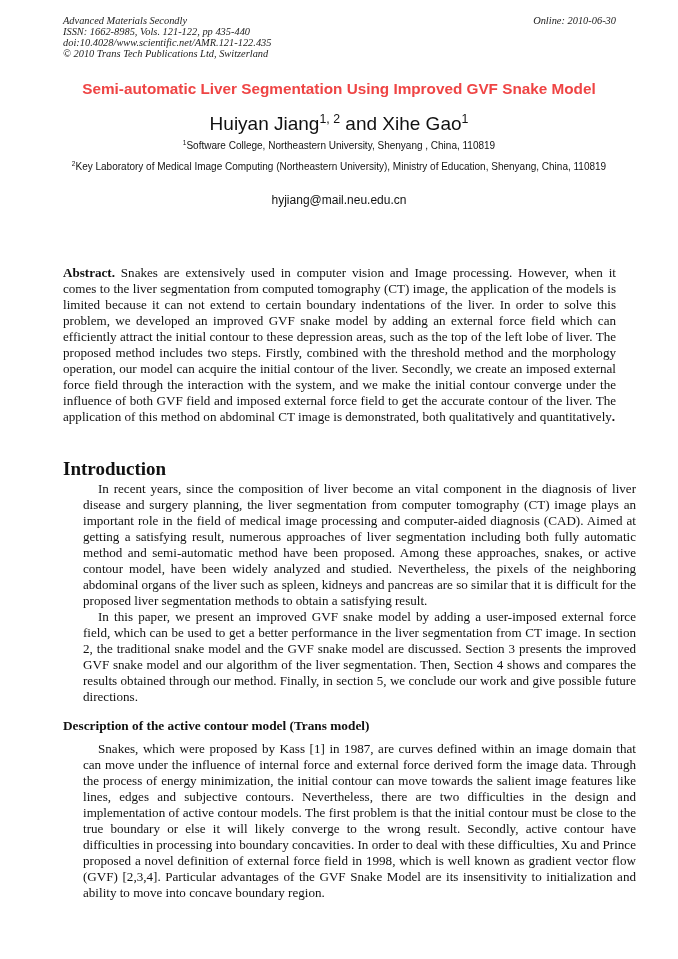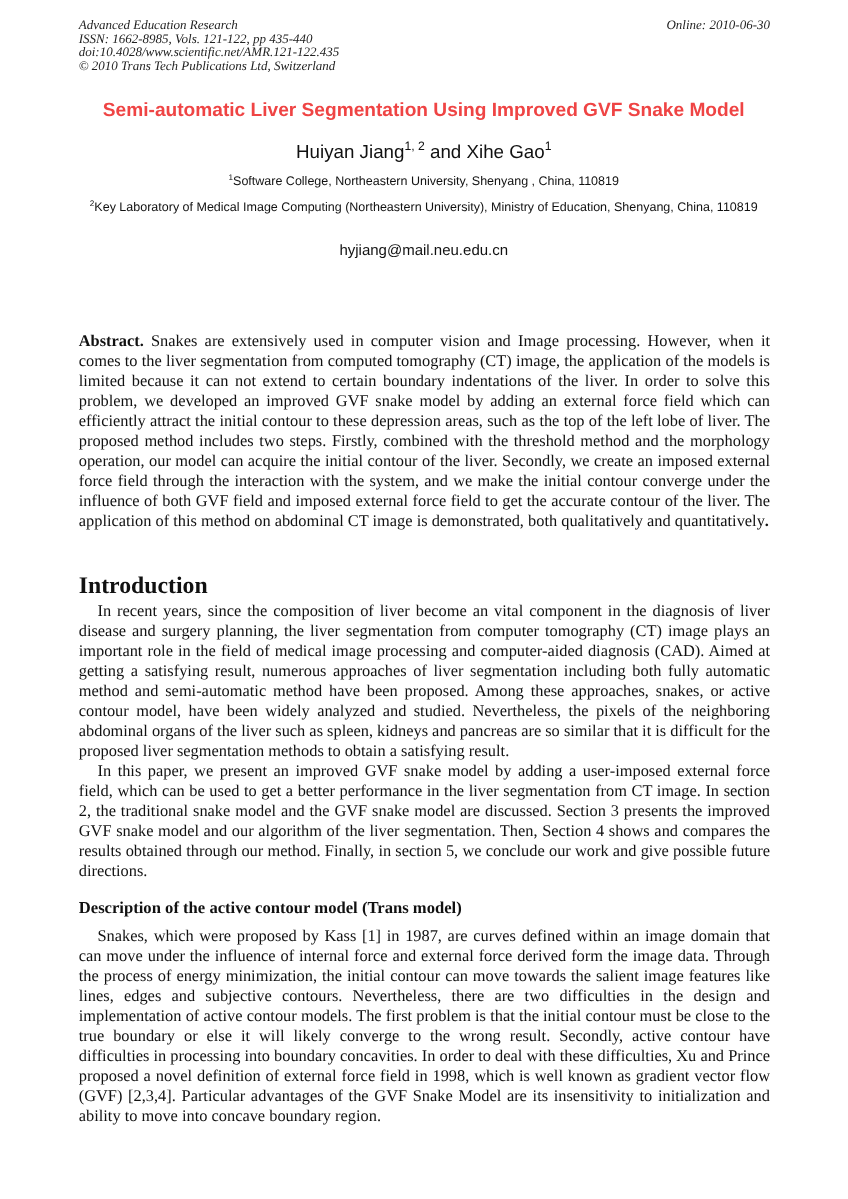--- a/index.html
+++ b/index.html
@@ -5,47 +5,47 @@
   html, body { margin: 0; padding: 0; background: #ffffff; }
   body { width: 678px; height: 959px; position: relative; overflow: hidden; color: #111; }
   .page { position: absolute; left: 0; top: 0; width: 678px; height: 959px; background: #fff; }
 
   .hdr { position: absolute; font-family: "Liberation Serif", serif; font-style: italic; font-size: 10.4px; line-height: 11px; color: #222; }
   .hdr-left { left: 63px; top: 15px; width: 300px; }
   .hdr-left div { white-space: nowrap; }
   .hdr-right { right: 62px; top: 15px; text-align: right; white-space: nowrap; margin-left: 12px; }
 
   .title { position: absolute; left: 40px; width: 598px; top: 80px; text-align: center; font-family: "Liberation Sans", sans-serif; font-weight: bold; font-size: 15.3px; color: #ef4444; white-space: nowrap; }
-  .authors { position: absolute; left: 40px; width: 598px; top: 113px; text-align: center; font-family: "Liberation Sans", sans-serif; font-size: 15px; color: #111; }
+  .authors { position: absolute; left: 40px; width: 598px; top: 113px; text-align: center; font-family: "Liberation Sans", sans-serif; font-size: 19px; color: #111; }
   .authors sup, .aff sup { font-size: 65%; vertical-align: super; line-height: 0; }
   .aff { position: absolute; left: 60px; width: 558px; text-align: center; font-family: "Liberation Sans", sans-serif; font-size: 10px; line-height: 16px; color: #111; }
   .aff1 { top: 138px; }
   .aff2 { top: 159px; }
   .email { position: absolute; left: 40px; width: 598px; top: 193px; text-align: center; font-family: "Liberation Sans", sans-serif; font-size: 12px; color: #111; }
 
   .keywords { position: absolute; left: 63px; width: 560px; top: 230px; font-family: "Liberation Sans", sans-serif; font-size: 12.4px; color: #111; white-space: nowrap; }
   .keywords b { font-weight: bold; }
 
   .para { position: absolute; left: 63px; width: 553px; font-family: "Liberation Serif", serif; font-size: 13.1px; line-height: 16px; text-align: justify; color: #111; }
   .para b { font-weight: bold; }
-  .indent { text-indent: 15px; }
+  .indent { text-indent: 15px; margin-left: 20px; }
   .abstract { top: 265px; }
   .h-intro { position: absolute; left: 63px; top: 458px; font-family: "Liberation Serif", serif; font-weight: bold; font-size: 19px; color: #111; }
   .intro1 { top: 481px; }
   .intro2 { top: 609px; }
   .h-desc { position: absolute; left: 63px; top: 718px; font-family: "Liberation Serif", serif; font-weight: bold; font-size: 13.3px; color: #111; }
   .desc1 { top: 741px; }
 </style>
 </head>
 <body>
 
 <div class="page">
 
   <div class="hdr hdr-left">
-    <div>Advanced Education Research</div>
+    <div>Advanced Materials Secondly</div>
     <div>ISSN: 1662-8985, Vols. 121-122, pp 435-440</div>
     <div>doi:10.4028/www.scientific.net/AMR.121-122.435</div>
     <div>© 2010 Trans Tech Publications Ltd, Switzerland</div>
   </div>
   <div class="hdr hdr-right">Online: 2010-06-30</div>
 
   <div class="title">Semi-automatic Liver Segmentation Using Improved GVF Snake Model</div>
 
   <div class="authors"><span>Huiyan Jiang</span><sup>1, 2</sup><span> and </span><span>Xihe Gao</span><sup>1</sup></div>
 

